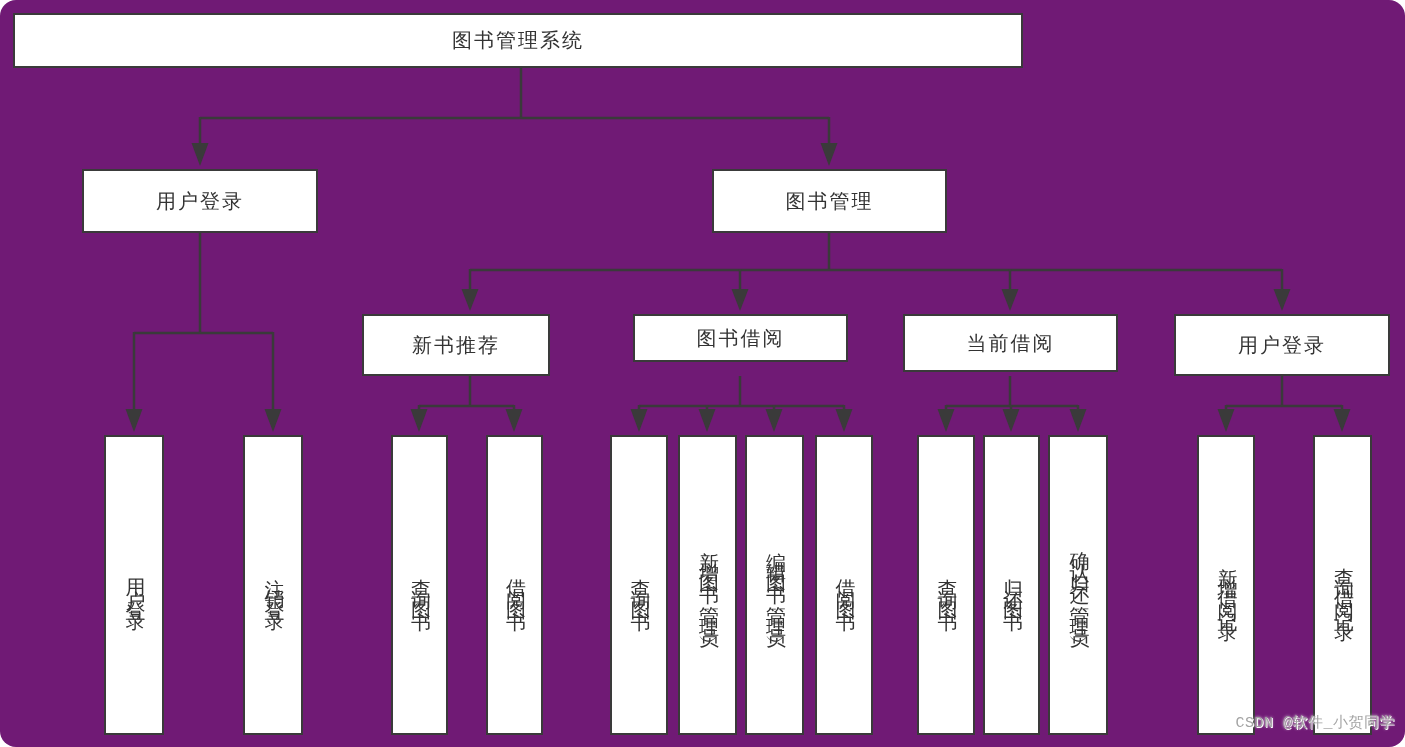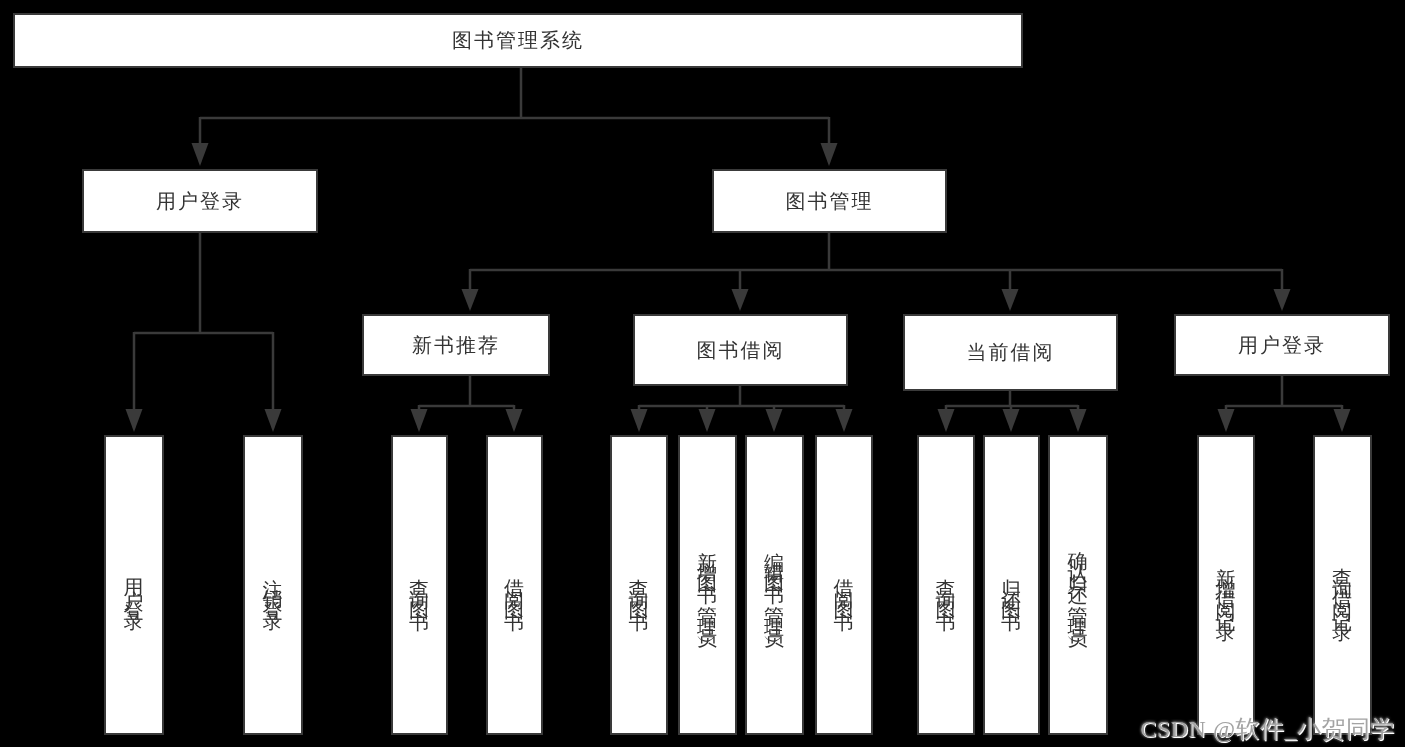--- a/index.html
+++ b/index.html
@@ -5,23 +5,24 @@
   html, body {
     margin: 0;
     padding: 0;
     background: #ffffff;
   }
   * { box-sizing: border-box; }
   .canvas {
     position: relative;
     width: 1405px;
     height: 747px;
-    background: #000000;
+    background: #701a75;
     overflow: hidden;
-    font-family: Liberation Serif, serif;
+    font-family: Liberation Mono, monospace;
+    border-radius: 16px;
   }
   .connectors {
     position: absolute;
     left: 0; top: 0;
     width: 1405px;
     height: 747px;
     z-index: 1;
   }
   .hnode {
     position: absolute;
@@ -52,21 +53,21 @@
     font-size: 20px;
     line-height: 1;
     letter-spacing: 11px;
     color: #333333;
     display: block;
   }
   .watermark {
     position: absolute;
     top: 713px;
     right: 10px;
-    font-size: 24px;
+    font-size: 15px;
     letter-spacing: 0.5px;
     color: #a3a3a3;
     text-shadow: 0 0 3px #ffffff, 1px 1px 0 #ffffff;
     z-index: 5;
     white-space: nowrap;
   }
 </style>
 </head>
 <body>
 
@@ -148,24 +149,24 @@
   <div class="hnode" style="left:82px; top:169px; width:236px; height:64px;">
     <span>用户登录</span>
   </div>
   <div class="hnode" style="left:712px; top:169px; width:235px; height:64px;">
     <span>图书管理</span>
   </div>
 
   <div class="hnode" style="left:362px; top:314px; width:188px; height:62px;">
     <span>新书推荐</span>
   </div>
-  <div class="hnode" style="left:633px; top:314px; width:215px; height:72px;">
+  <div class="hnode" style="left:633px; top:314px; width:215px; height:48px;">
     <span>图书借阅</span>
   </div>
-  <div class="hnode" style="left:903px; top:314px; width:215px; height:77px;">
+  <div class="hnode" style="left:903px; top:314px; width:215px; height:58px;">
     <span>当前借阅</span>
   </div>
   <div class="hnode" style="left:1174px; top:314px; width:216px; height:62px;">
     <span>用户登录</span>
   </div>
 
   <div class="leaf" style="left:104px; width:60px;">
     <span>用户登录</span>
   </div>
   <div class="leaf" style="left:243px; width:60px;">

